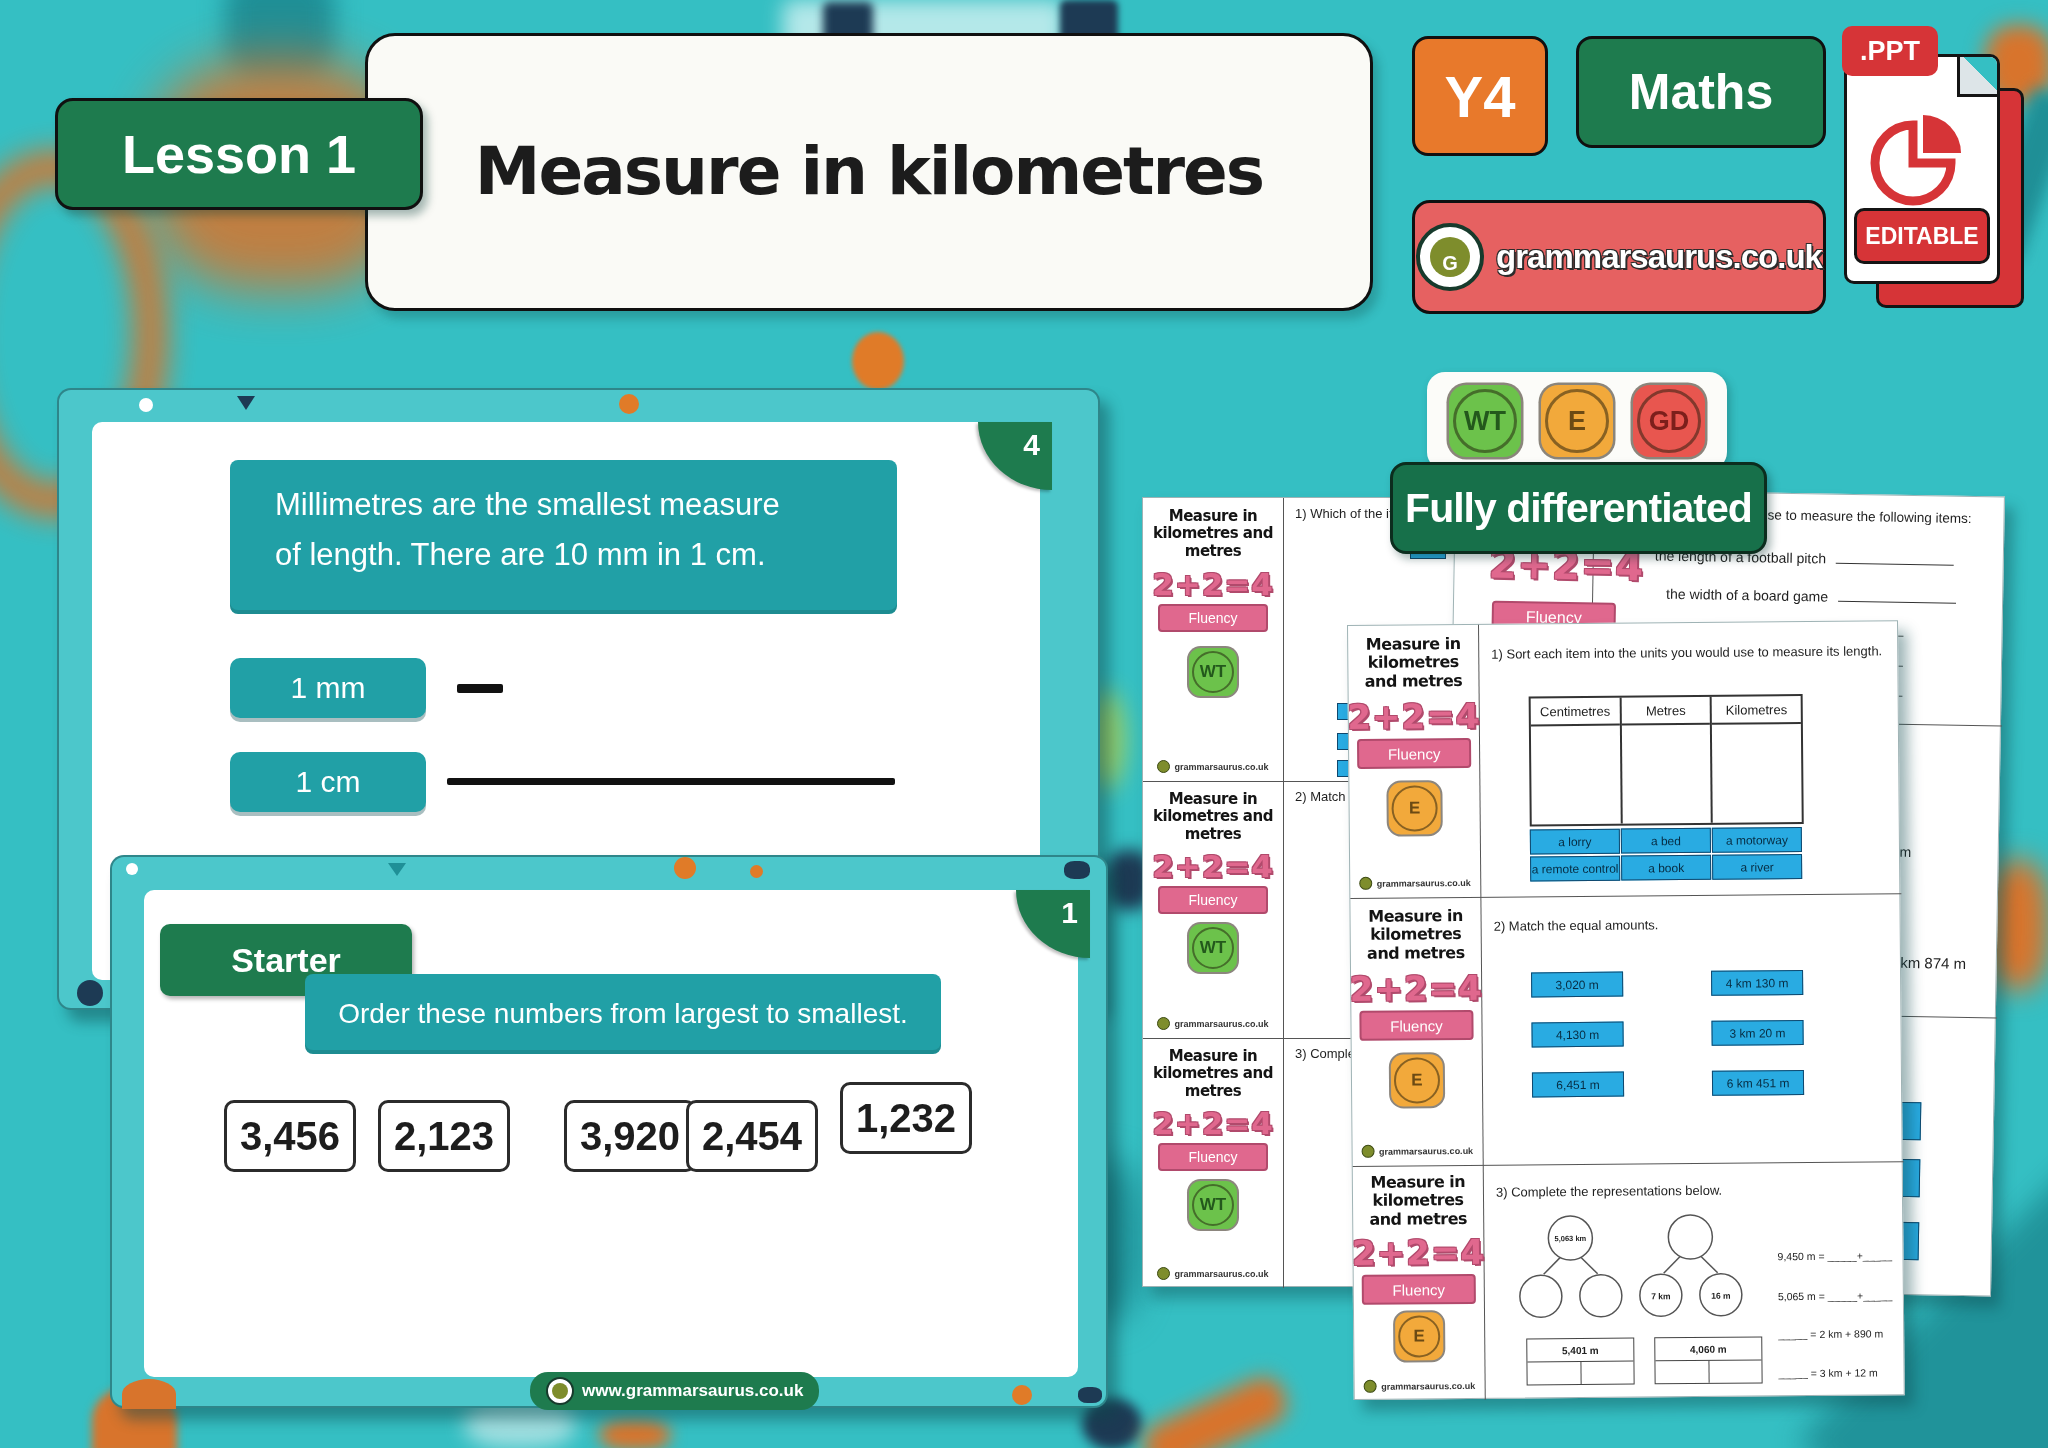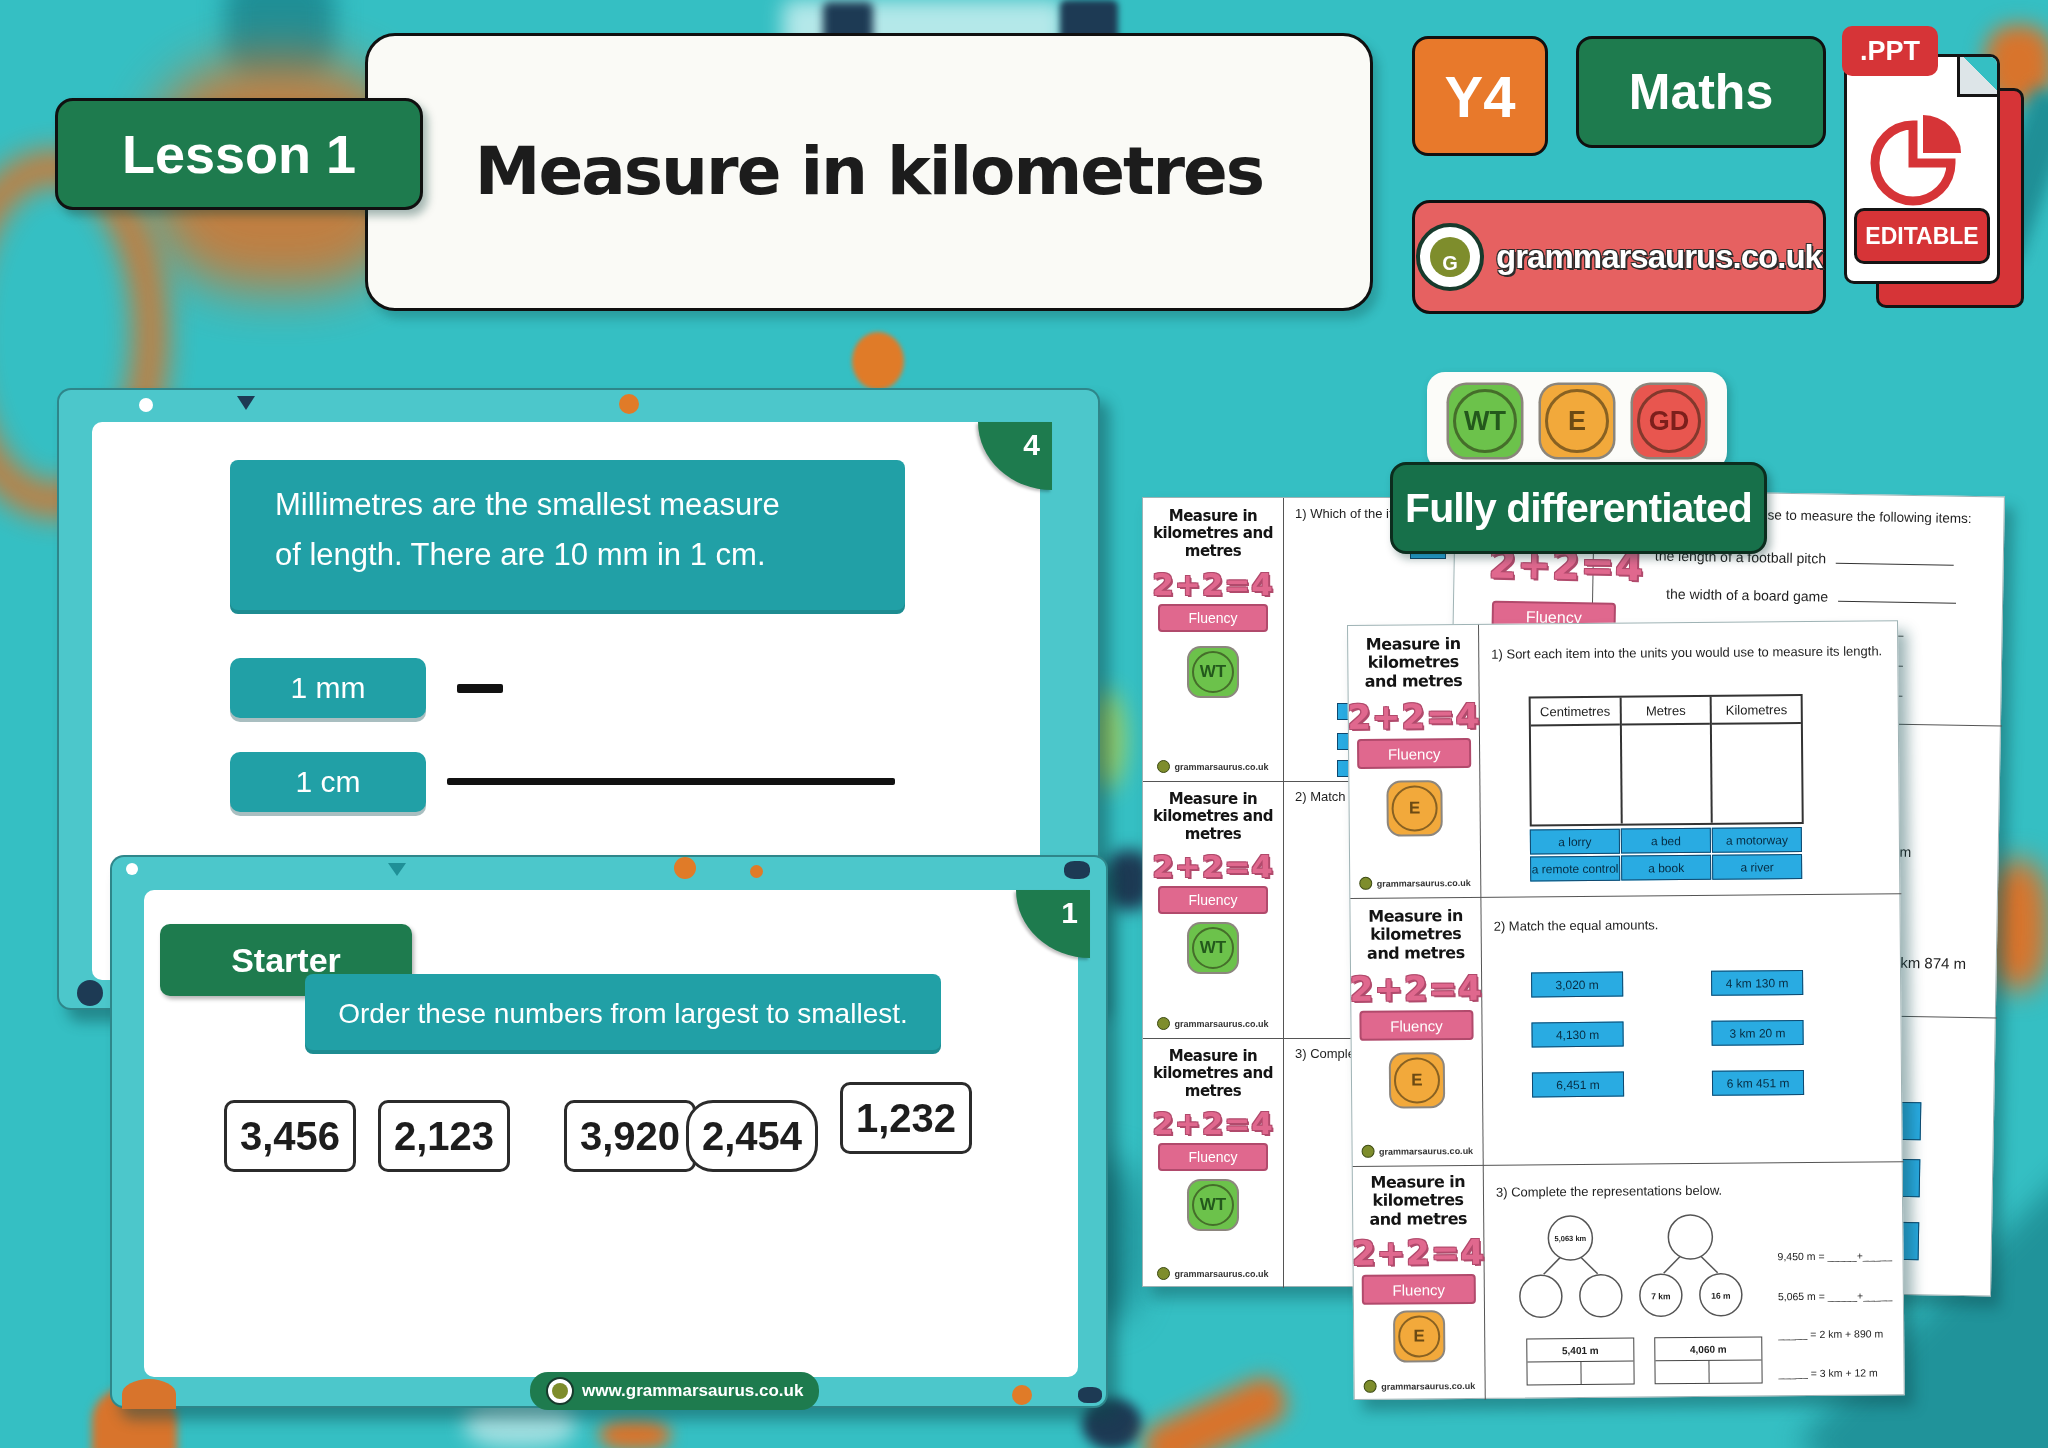--- a/index.html
+++ b/index.html
@@ -157,21 +157,21 @@
 <div class="abs slide" style="left:57px;top:388px;width:1043px;height:622px;z-index:10;">
   <div class="deco" style="left:80px;top:8px;width:14px;height:14px;background:#fff;border-radius:50%;"></div>
   <div class="deco" style="left:178px;top:6px;width:0;height:0;border-left:9px solid transparent;border-right:9px solid transparent;border-top:14px solid #1d3a54;"></div>
   <div class="deco" style="left:560px;top:4px;width:20px;height:20px;background:#e07b28;border-radius:50%;"></div>
   <div class="deco" style="left:18px;top:590px;width:26px;height:26px;background:#1d3a54;border-radius:50%;"></div>
   <div class="deco" style="left:530px;top:596px;width:30px;height:22px;background:#e07b28;border-radius:50%;"></div>
 
   <div class="slide-inner" style="left:33px;top:32px;width:948px;height:558px;"></div>
   <div class="corner-badge" style="left:919px;top:32px;">4</div>
 
-  <div class="teal-box" style="left:171px;top:70px;width:622px;height:134px;font-size:31px;padding:20px 8px 0 45px;line-height:1.6;">
+  <div class="teal-box" style="left:171px;top:70px;width:622px;height:134px;font-size:31px;padding:20px 0 0 45px;line-height:1.6;">
     <div>Millimetres are the smallest measure</div>
     <div>of length. There are 10 mm in 1 cm.</div>
   </div>
 
   <div class="teal-btn" style="left:171px;top:268px;width:196px;height:60px;font-size:30px;">1 mm</div>
   <div style="position:absolute;left:398px;top:294px;width:46px;height:9px;background:#111;border-radius:2px;"></div>
 
   <div class="teal-btn" style="left:171px;top:362px;width:196px;height:60px;font-size:30px;">1 cm</div>
   <div style="position:absolute;left:388px;top:388px;width:448px;height:7px;background:#111;border-radius:2px;"></div>
 </div>
@@ -190,21 +190,21 @@
   <div class="slide-inner" style="left:32px;top:33px;width:934px;height:487px;"></div>
   <div class="corner-badge" style="left:904px;top:33px;">1</div>
 
   <div class="starter-badge" style="left:48px;top:23px;width:252px;height:72px;">Starter</div>
 
   <div class="teal-box" style="left:193px;top:117px;width:636px;height:80px;font-size:28px;display:flex;align-items:center;justify-content:center;">Order these numbers from largest to smallest.</div>
 
   <div class="num-card" style="left:112px;top:243px;">3,456</div>
   <div class="num-card" style="left:266px;top:243px;">2,123</div>
   <div class="num-card" style="left:420px;top:243px;margin-left:32px;">3,920</div>
-  <div class="num-card" style="left:574px;top:243px;border-radius:27px;">2,454</div>
+  <div class="num-card" style="left:574px;top:243px;">2,454</div>
   <div class="num-card" style="left:728px;top:225px;">1,232</div>
 
   <div class="slide-footer" style="left:418px;top:515px;">
     <div class="foot-logo">
         <span></span>
       </div>
     <div>www.grammarsaurus.co.uk</div>
   </div>
 </div>
 

